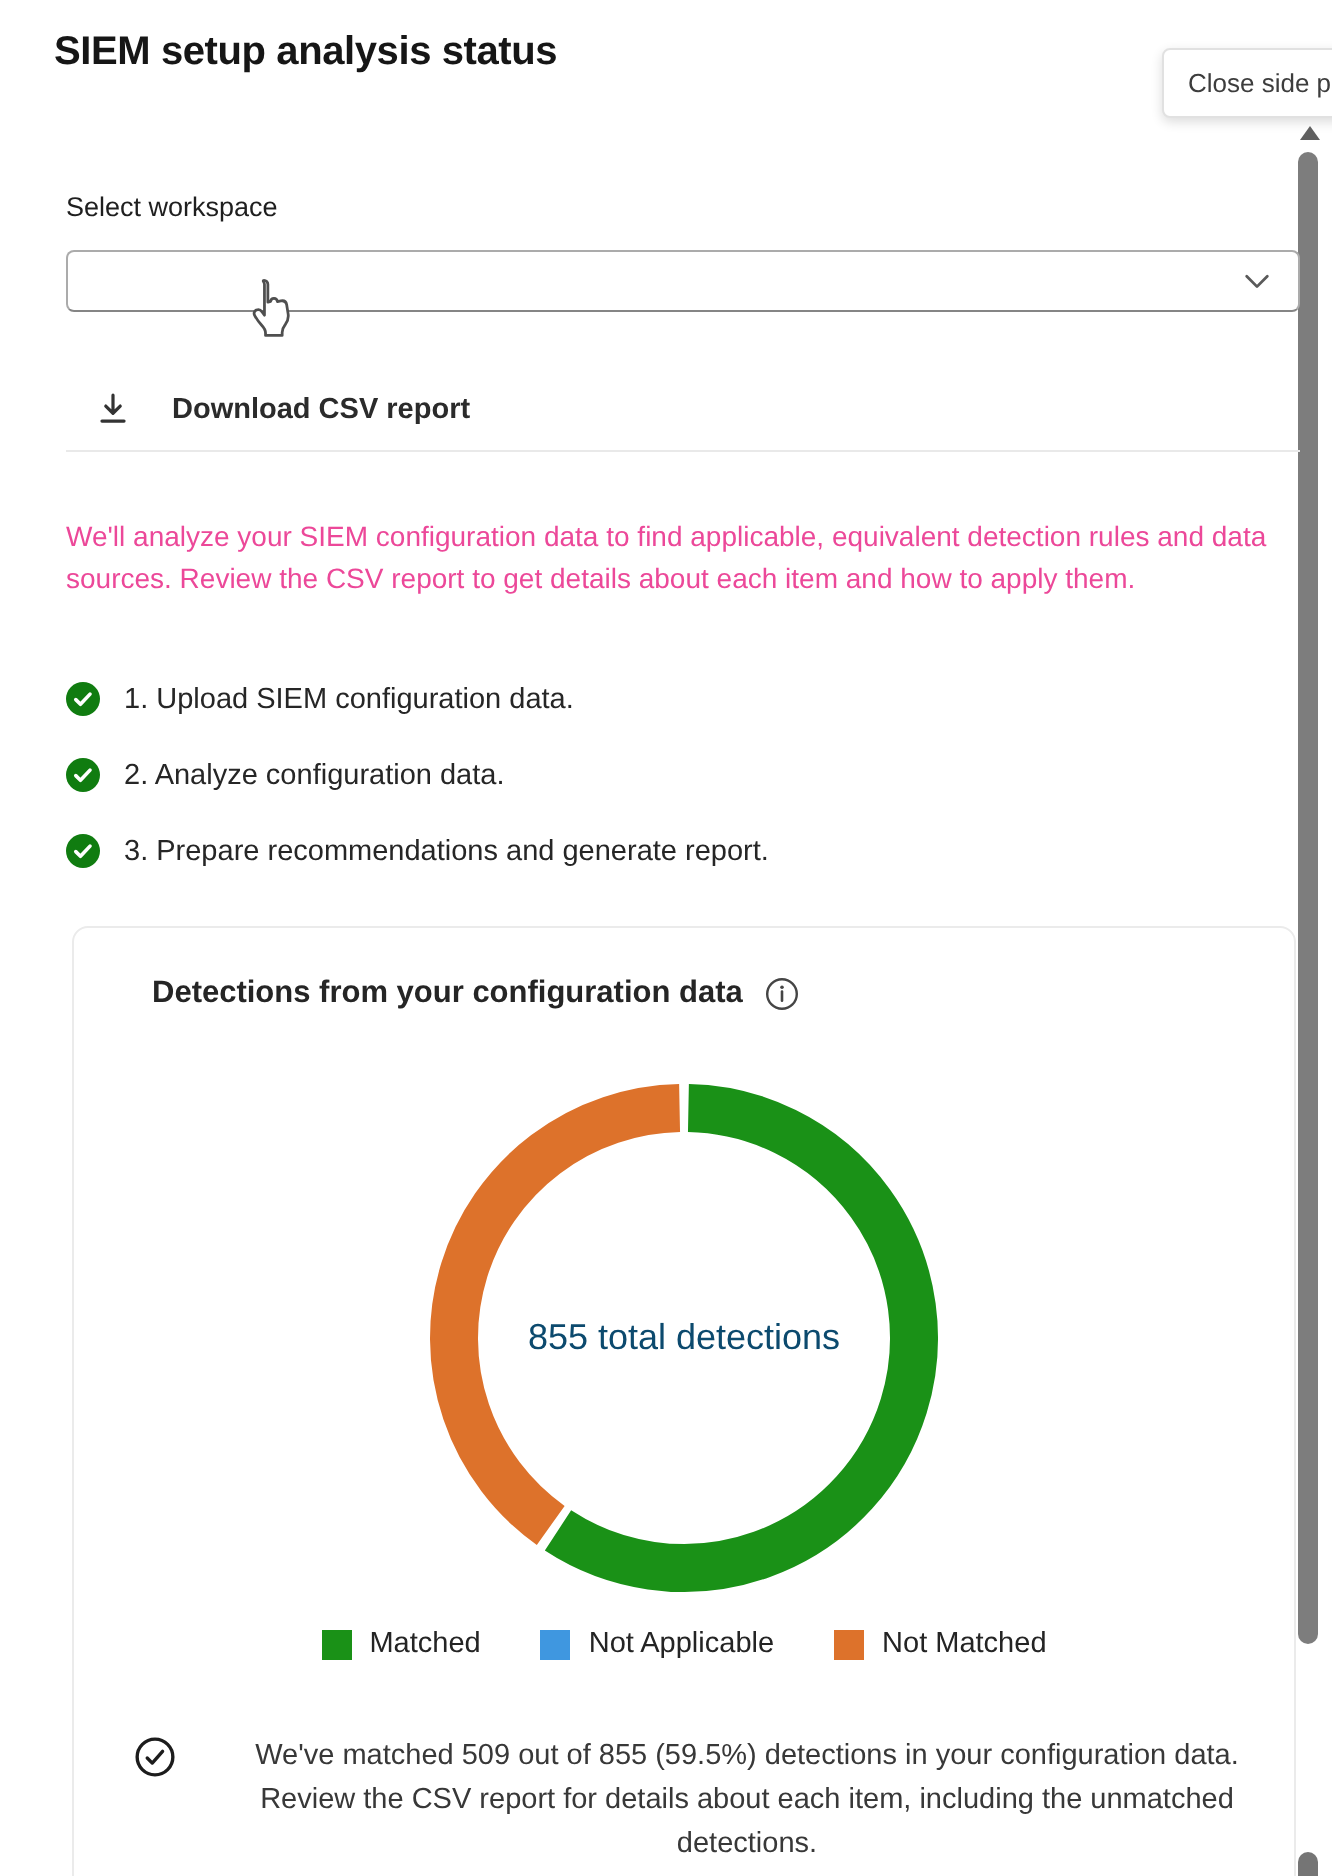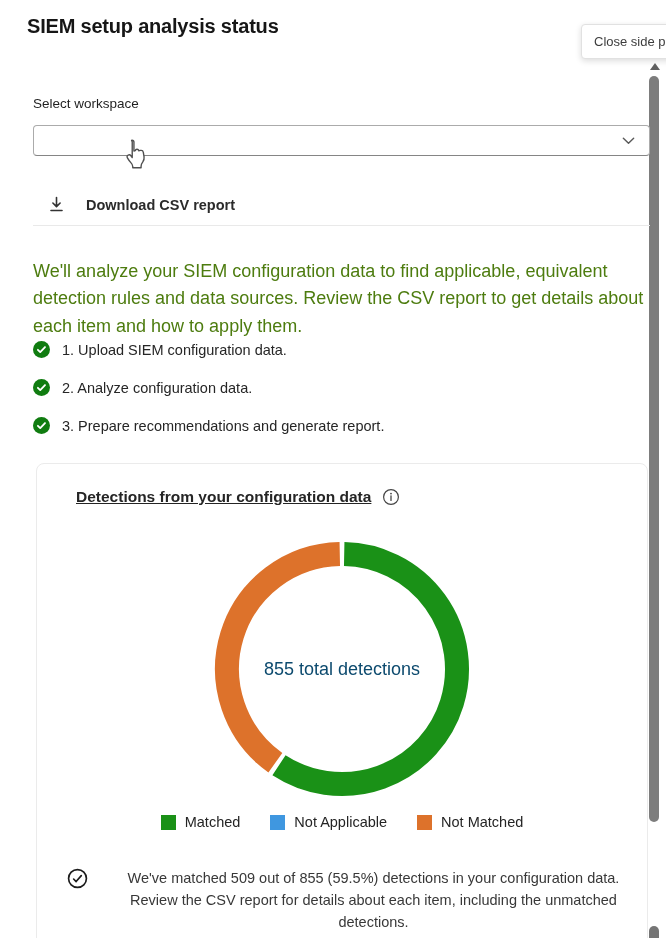--- a/index.html
+++ b/index.html
@@ -46,31 +46,31 @@
   
   .download-row {
     position:absolute; left:48px; top:196px; display:flex; align-items:center; gap:21px;
     cursor:pointer;
   }
   .download-row .label { font-size:14.5px; font-weight:700; color:#2b2b2b; }
   .divider { position:absolute; left:33px; top:225px; width:617px; height:1px; background:#e9e9e9; }
   
   .description {
     position:absolute; left:33px; top:258px; width:614px;
-    font-size:18px; line-height:1.52; color:#4d7c0f;
+    font-size:14px; line-height:1.52; color:#ec4899;
   }
   .step-row { position:absolute; left:33px; display:flex; align-items:center; gap:12px; }
   .step-row .label { font-size:14.5px; color:#262626; }
   .step-1 { top:341px; } .step-2 { top:379px; } .step-3 { top:417px; }
   
   .detections-card {
     position:absolute; left:36px; top:463px; width:612px; height:520px;
     background:#fff; border:1px solid #ebebeb; border-radius:8px;
   }
-  .card-title-row { position:absolute; left:39px; top:24px; display:flex; align-items:flex-start; gap:11px;text-decoration:underline; }
+  .card-title-row { position:absolute; left:39px; top:24px; display:flex; align-items:flex-start; gap:11px; }
   .card-title { font-size:15.5px; font-weight:700; color:#252525; }
   .donut-wrap {
     position:absolute; left:50%; top:77px; transform:translateX(-50%);
     width:256px; height:256px;
   }
   .donut-center-label {
     position:absolute; left:50%; top:50%; transform:translate(-50%,-50%);
     font-size:18px; color:#0c4a6e; white-space:nowrap;
   }
   .legend {

